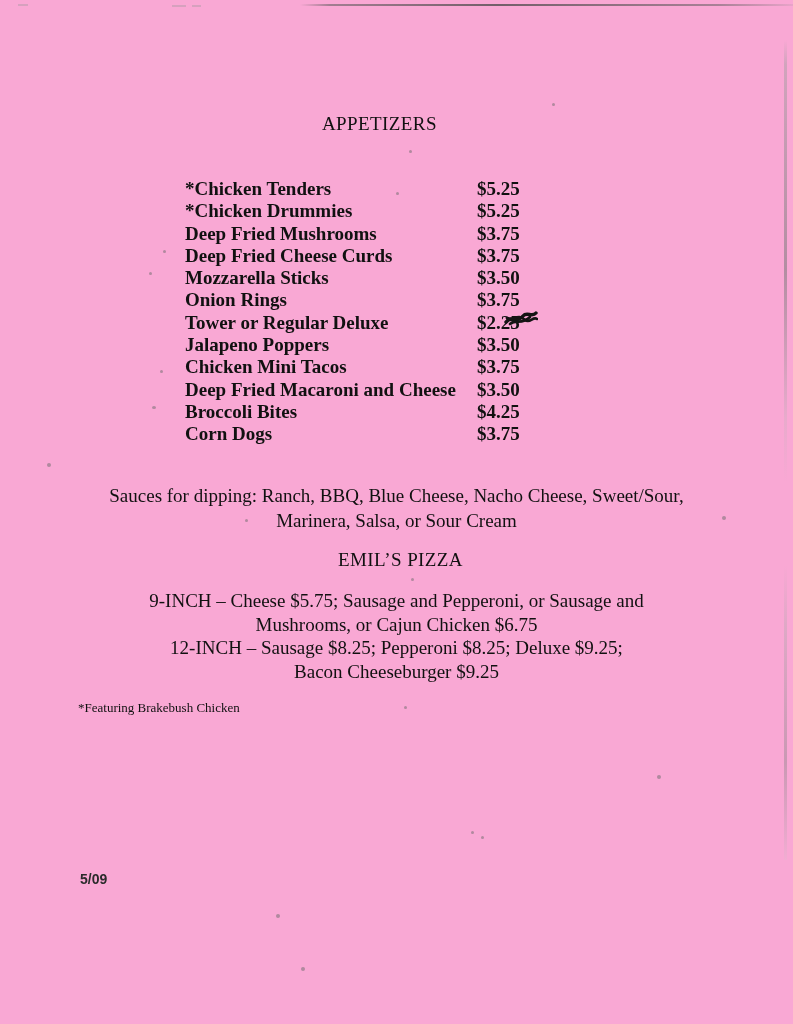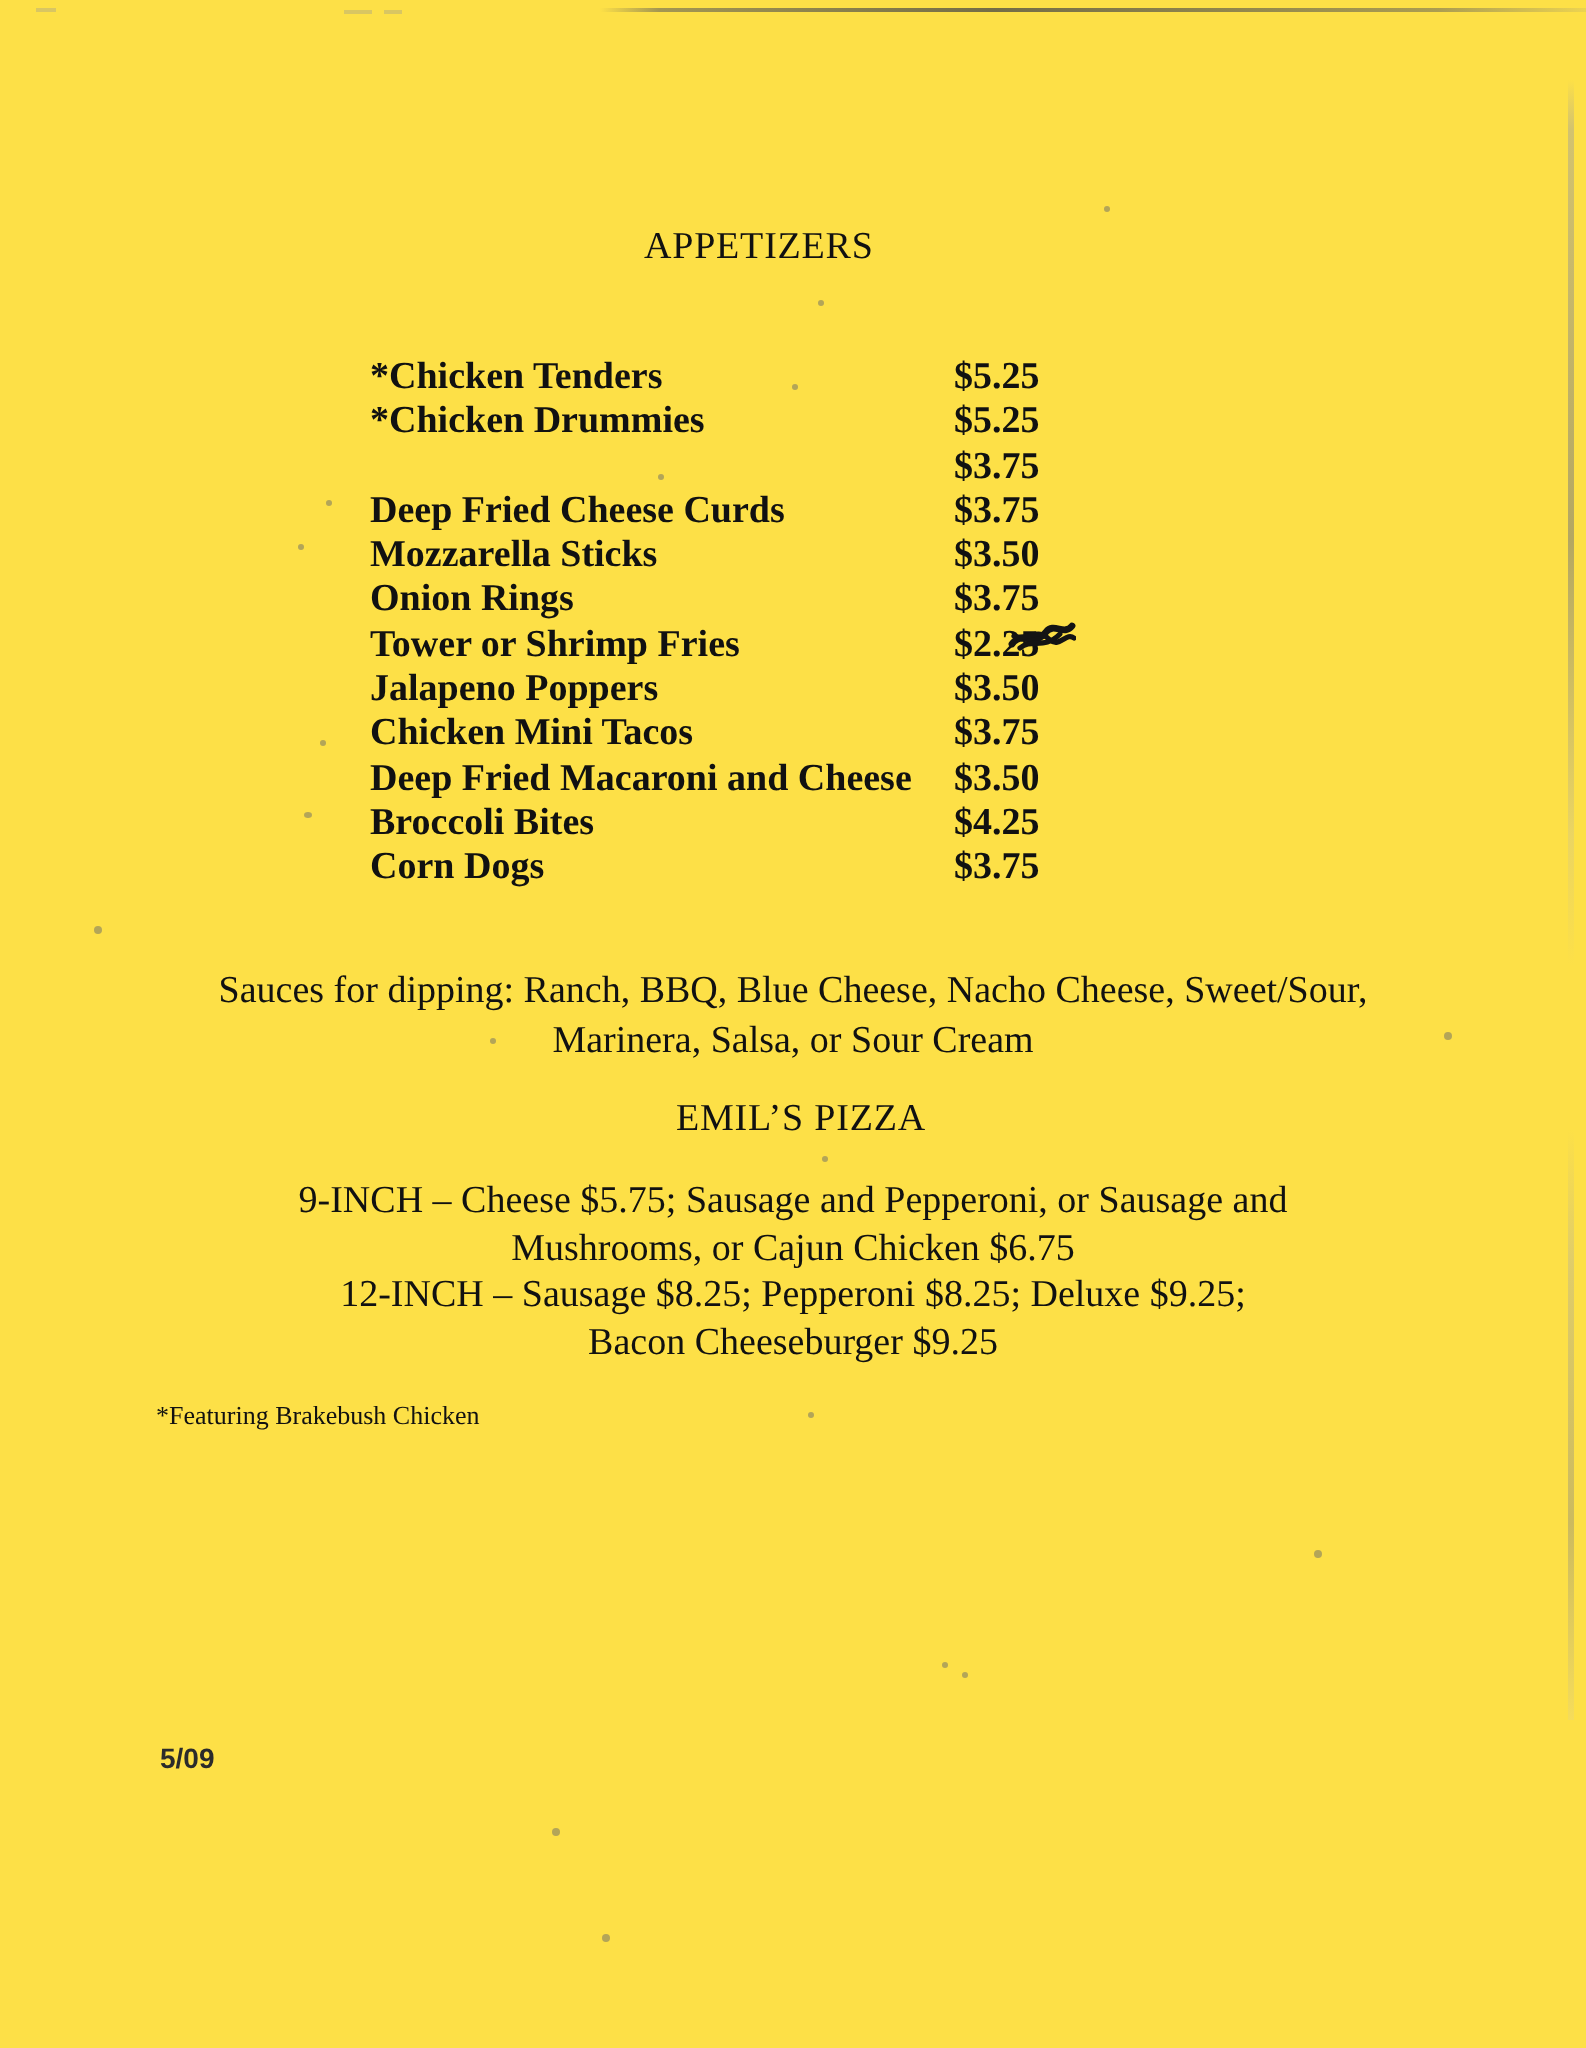--- a/index.html
+++ b/index.html
@@ -9,21 +9,21 @@
   }
   body {
     font-family: "Liberation Serif", "DejaVu Serif", serif;
     color: #111111;
   }
 
   .page {
     position: relative;
     width: 793px;
     height: 1024px;
-    background: #fde047;
+    background: #f9a8d4;
     overflow: hidden;
   }
 
   
   .scan-top-line {
     position: absolute;
     top: 4px;
     left: 300px;
     width: 493px;
     height: 2px;
@@ -183,36 +183,37 @@
   <div class="menu-list" id="appetizer-list">
       <div class="menu-row">
         <span class="item-name">*Chicken Tenders</span>
         <span class="item-price">$5.25</span>
       </div>
       <div class="menu-row">
         <span class="item-name">*Chicken Drummies</span>
         <span class="item-price">$5.25</span>
       </div>
       <div class="menu-row">
+        <span class="item-name">Deep Fried Mushrooms</span>
         <span class="item-price">$3.75</span>
       </div>
       <div class="menu-row">
         <span class="item-name">Deep Fried Cheese Curds</span>
         <span class="item-price">$3.75</span>
       </div>
       <div class="menu-row">
         <span class="item-name">Mozzarella Sticks</span>
         <span class="item-price">$3.50</span>
       </div>
       <div class="menu-row">
         <span class="item-name">Onion Rings</span>
         <span class="item-price">$3.75</span>
       </div>
       <div class="menu-row">
-        <span class="item-name">Tower or Shrimp Fries</span>
+        <span class="item-name">Tower or Regular Deluxe</span>
         <span class="item-price"><span class="price-corrected">$2.25</span><svg class="scribble" viewBox="0 0 34 22">
             <path d="M2,15 C7,8 13,17 19,9 C23,4 28,11 32,6" stroke="#141414" stroke-width="3.4" stroke-linecap="round" fill="none"></path>
             <path d="M3,11 C9,14 14,6 21,13 C26,17 29,9 33,12" stroke="#141414" stroke-width="2.6" stroke-linecap="round" fill="none"></path>
             <path d="M6,17 C12,12 18,18 26,10" stroke="#141414" stroke-width="2.6" stroke-linecap="round" fill="none"></path>
           </svg></span>
       </div>
       <div class="menu-row">
         <span class="item-name">Jalapeno Poppers</span>
         <span class="item-price">$3.50</span>
       </div>

